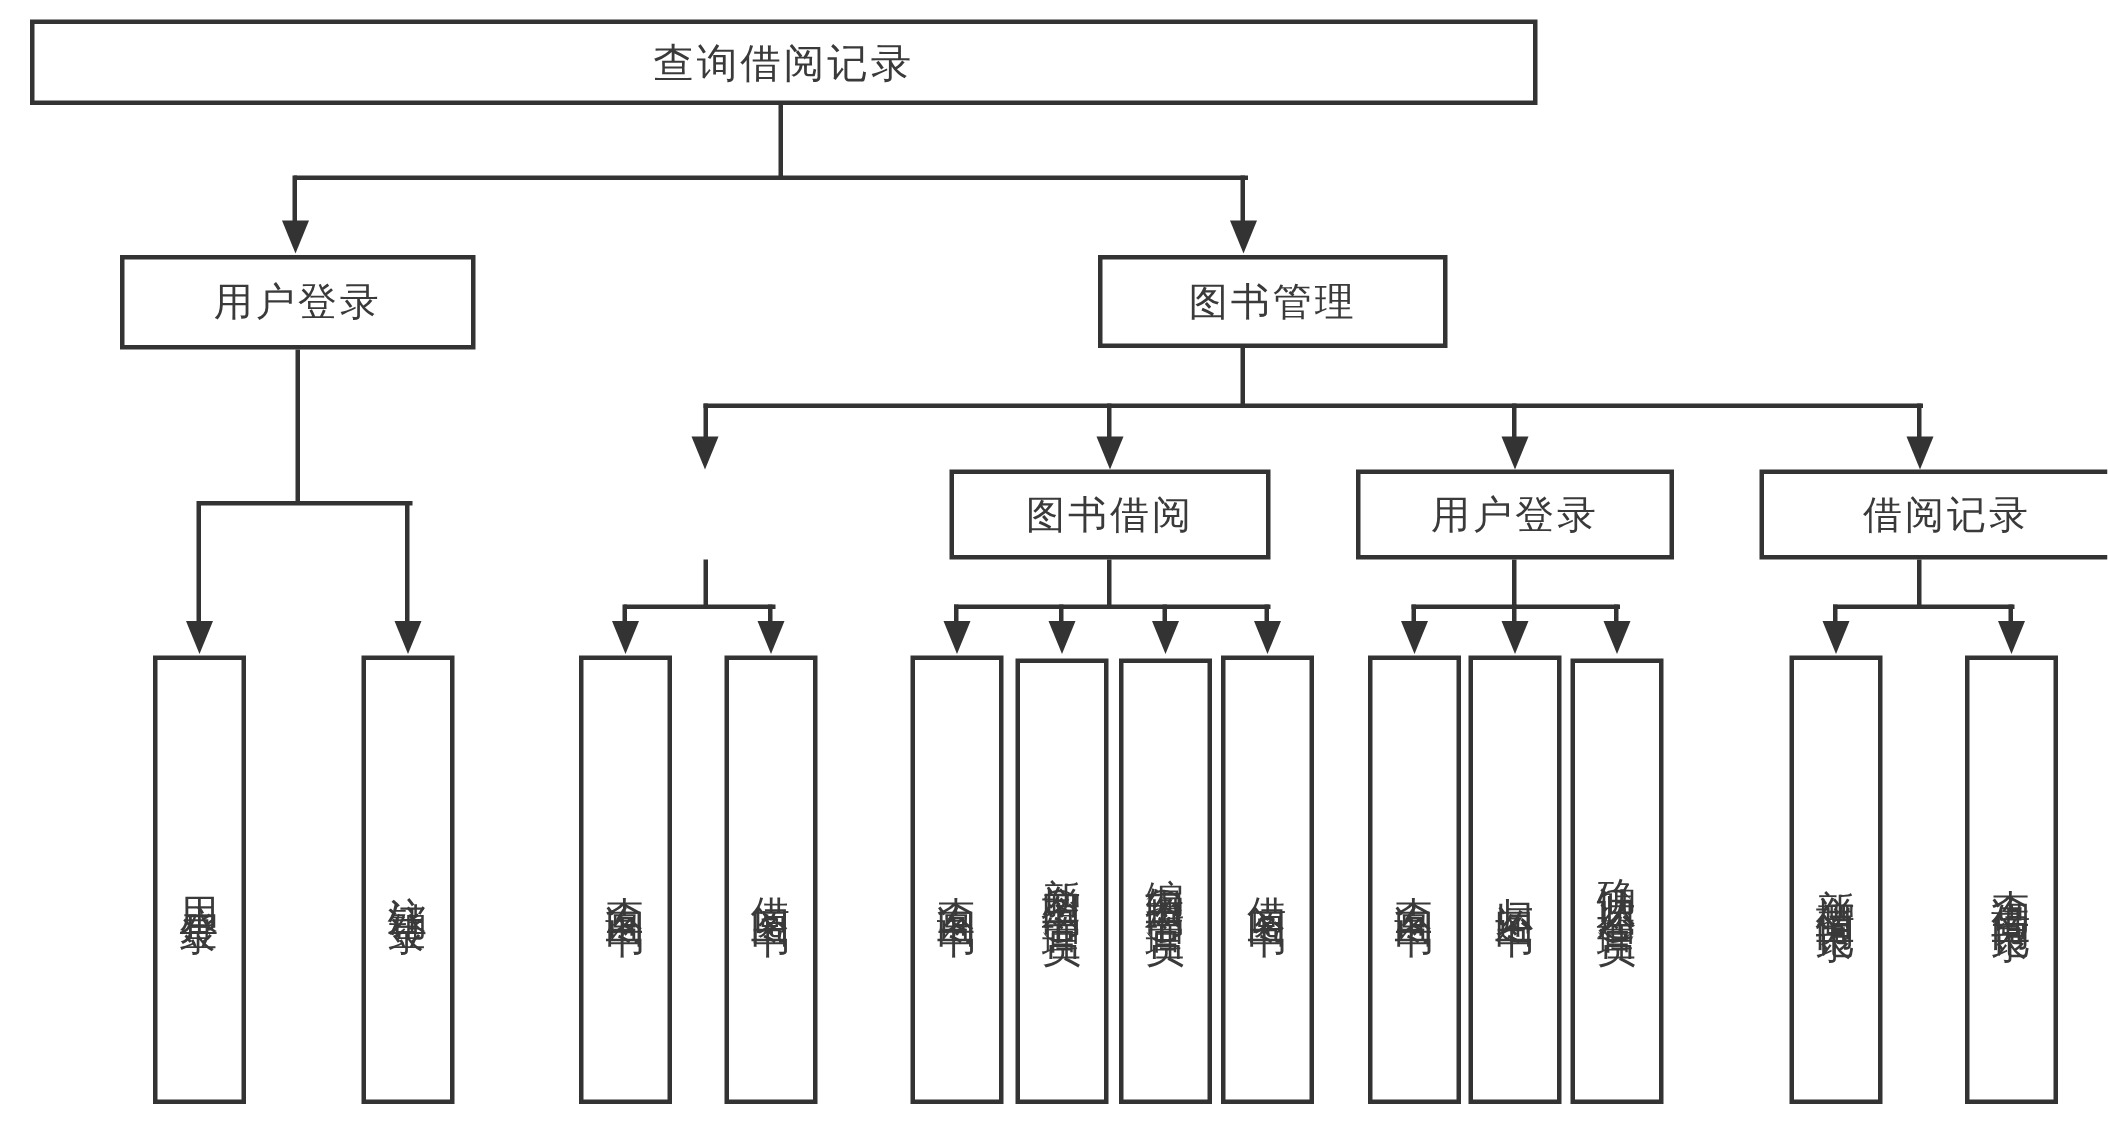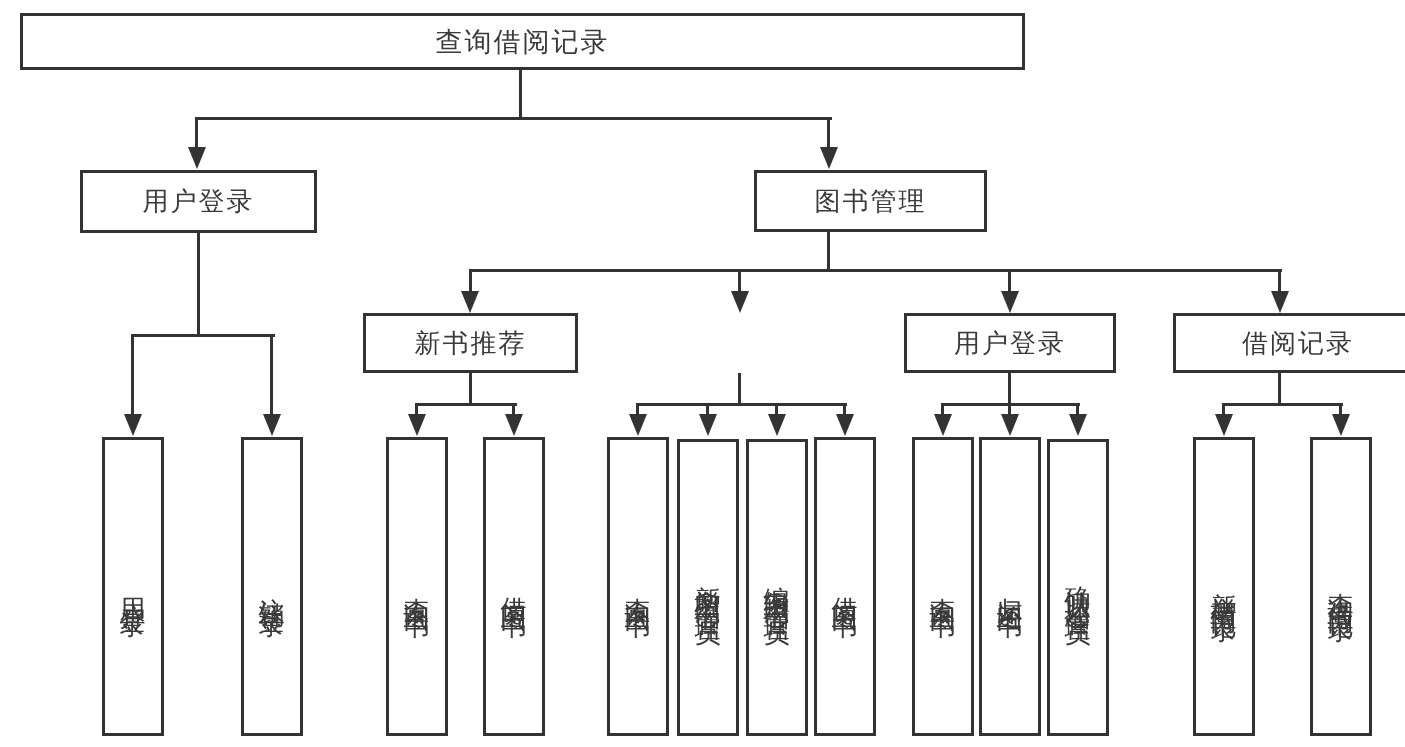--- a/index.html
+++ b/index.html
@@ -71,21 +71,21 @@
   <div class="vline" style="left:519px;top:70px;height:48px"></div>
   <div class="hline" style="left:196px;top:117px;width:636px"></div>
   <div class="vline" style="left:195px;top:117px;height:32px"></div>
   <div class="arrow" style="left:188px;top:147px"></div>
   <div class="vline" style="left:827px;top:117px;height:32px"></div>
   <div class="arrow" style="left:820px;top:147px"></div>
 
   <div class="node h" style="left:80px;top:170px;width:237px;height:63px">
     <span class="lbl">用户登录</span>
   </div>
-  <div class="node h" style="left:754px;top:170px;width:233px;height:62px">
+  <div class="node h" style="left:732px;top:170px;width:233px;height:62px">
     <span class="lbl">图书管理</span>
   </div>
 
   <div class="vline" style="left:197px;top:233px;height:103px"></div>
   <div class="hline" style="left:132px;top:334px;width:143px"></div>
   <div class="vline" style="left:131px;top:334px;height:82px"></div>
   <div class="arrow" style="left:124px;top:414px"></div>
   <div class="vline" style="left:270px;top:334px;height:82px"></div>
   <div class="arrow" style="left:263px;top:414px"></div>
 
@@ -93,22 +93,22 @@
   <div class="hline" style="left:469px;top:269px;width:813px"></div>
   <div class="vline" style="left:469px;top:269px;height:24px"></div>
   <div class="arrow" style="left:461px;top:291px"></div>
   <div class="vline" style="left:738px;top:269px;height:24px"></div>
   <div class="arrow" style="left:731px;top:291px"></div>
   <div class="vline" style="left:1008px;top:269px;height:24px"></div>
   <div class="arrow" style="left:1001px;top:291px"></div>
   <div class="vline" style="left:1278px;top:269px;height:24px"></div>
   <div class="arrow" style="left:1271px;top:291px"></div>
 
-  <div class="node h" style="left:363px;top:313px;width:215px;height:60px">
-    <span class="lbl">新书推荐</span>
+  <div class="node h" style="left:633px;top:313px;width:214px;height:60px">
+    <span class="lbl">图书借阅</span>
   </div>
   <div class="node h" style="left:904px;top:313px;width:212px;height:60px">
     <span class="lbl">用户登录</span>
   </div>
   <div class="node h" style="left:1173px;top:313px;width:250px;height:60px">
     <span class="lbl">借阅记录</span>
   </div>
 
   <div class="vline" style="left:469px;top:373px;height:33px"></div>
   <div class="hline" style="left:416px;top:403px;width:101px"></div>

